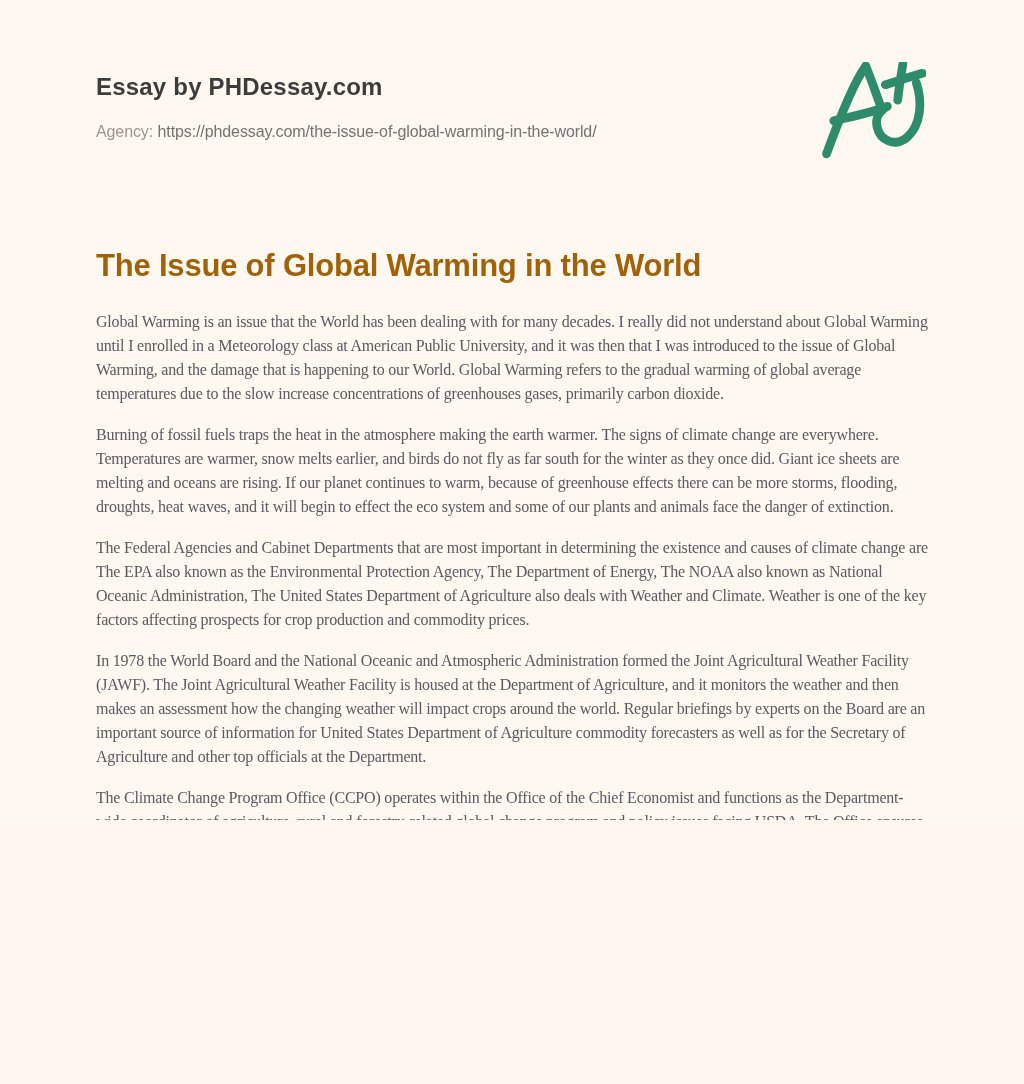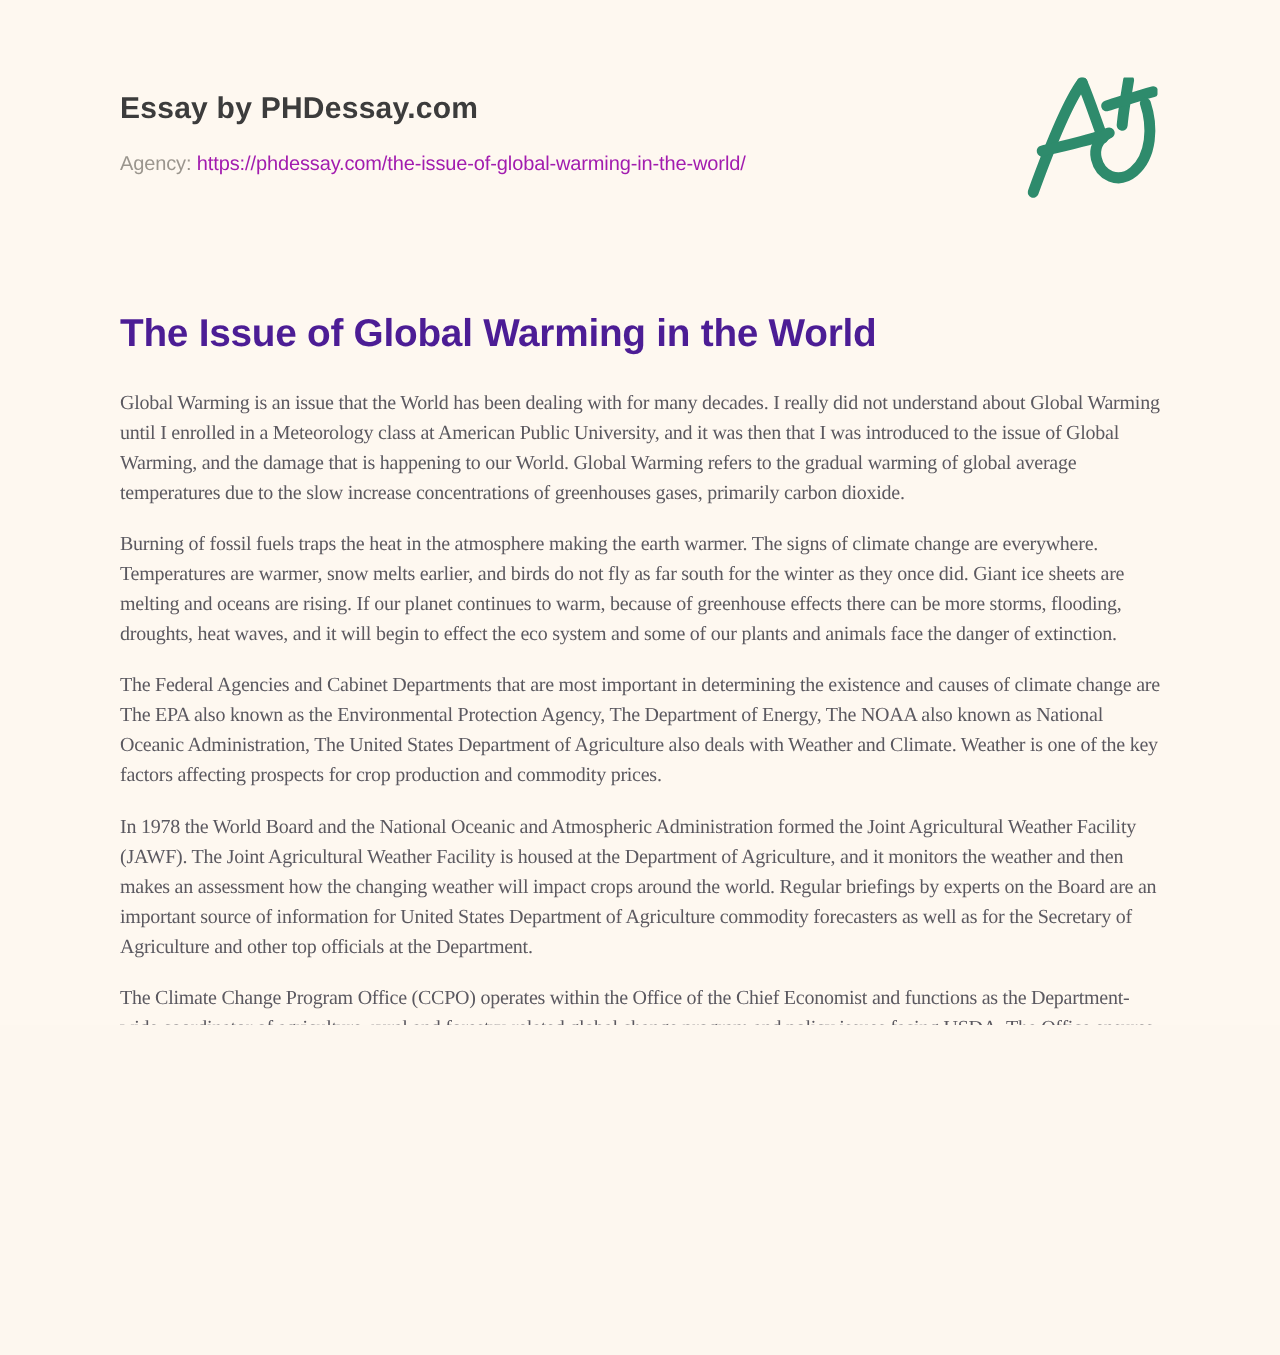--- a/index.html
+++ b/index.html
@@ -37,38 +37,38 @@
   }
 
   .source-line {
     margin-top: 21px;
     font-size: 16px;
     letter-spacing: -0.1px;
     color: #9b968e;
   }
 
   .source-line a {
-    color: #a21caf;
+    color: #737373;
     text-decoration: none;
   }
 
   .logo {
     flex: 0 0 auto;
     margin-top: -10px;
     margin-right: 2px;
   }
 
   
   .essay-title {
     margin-top: 84px;
     font-size: 31px;
     line-height: 36px;
     font-weight: 700;
     letter-spacing: -0.2px;
-    color: #4c1d95;
+    color: #a16207;
   }
 
   .essay-body {
     margin-top: 26px;
   }
 
   .essay-body p {
     font-size: 16px;
     line-height: 24px;
     letter-spacing: -0.2px;

